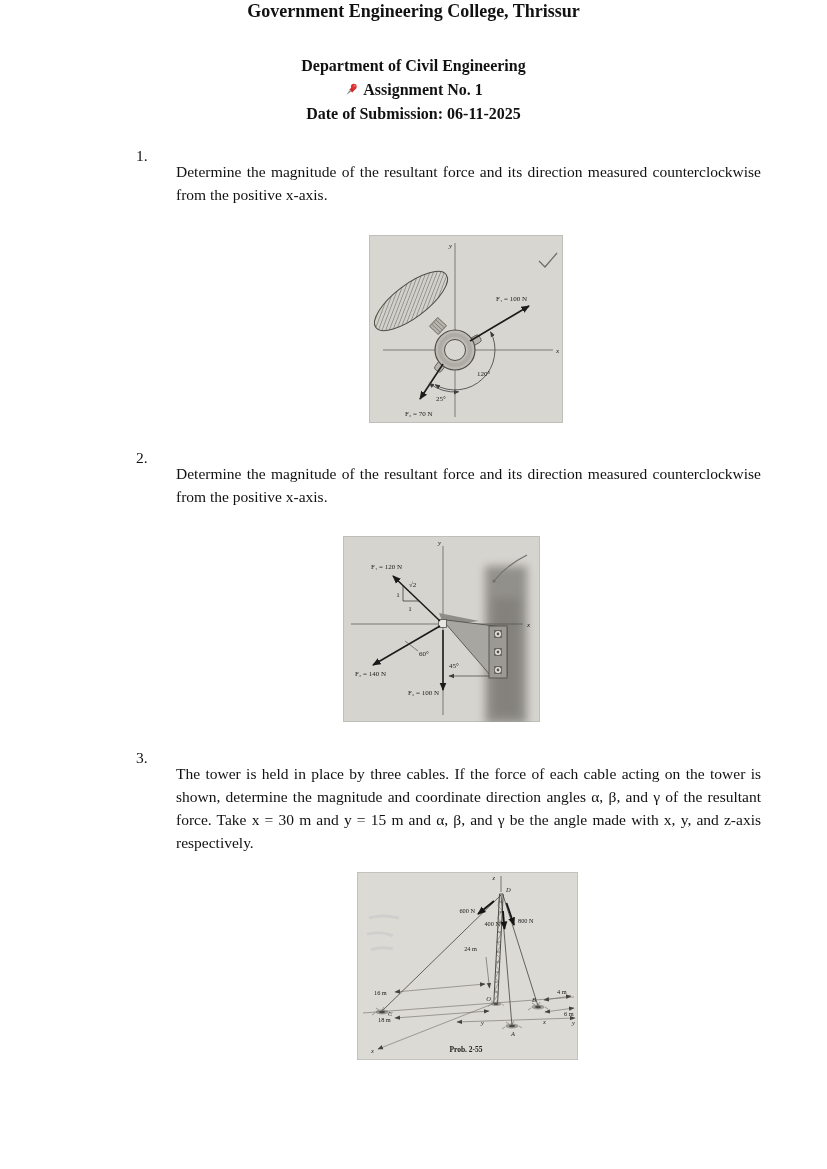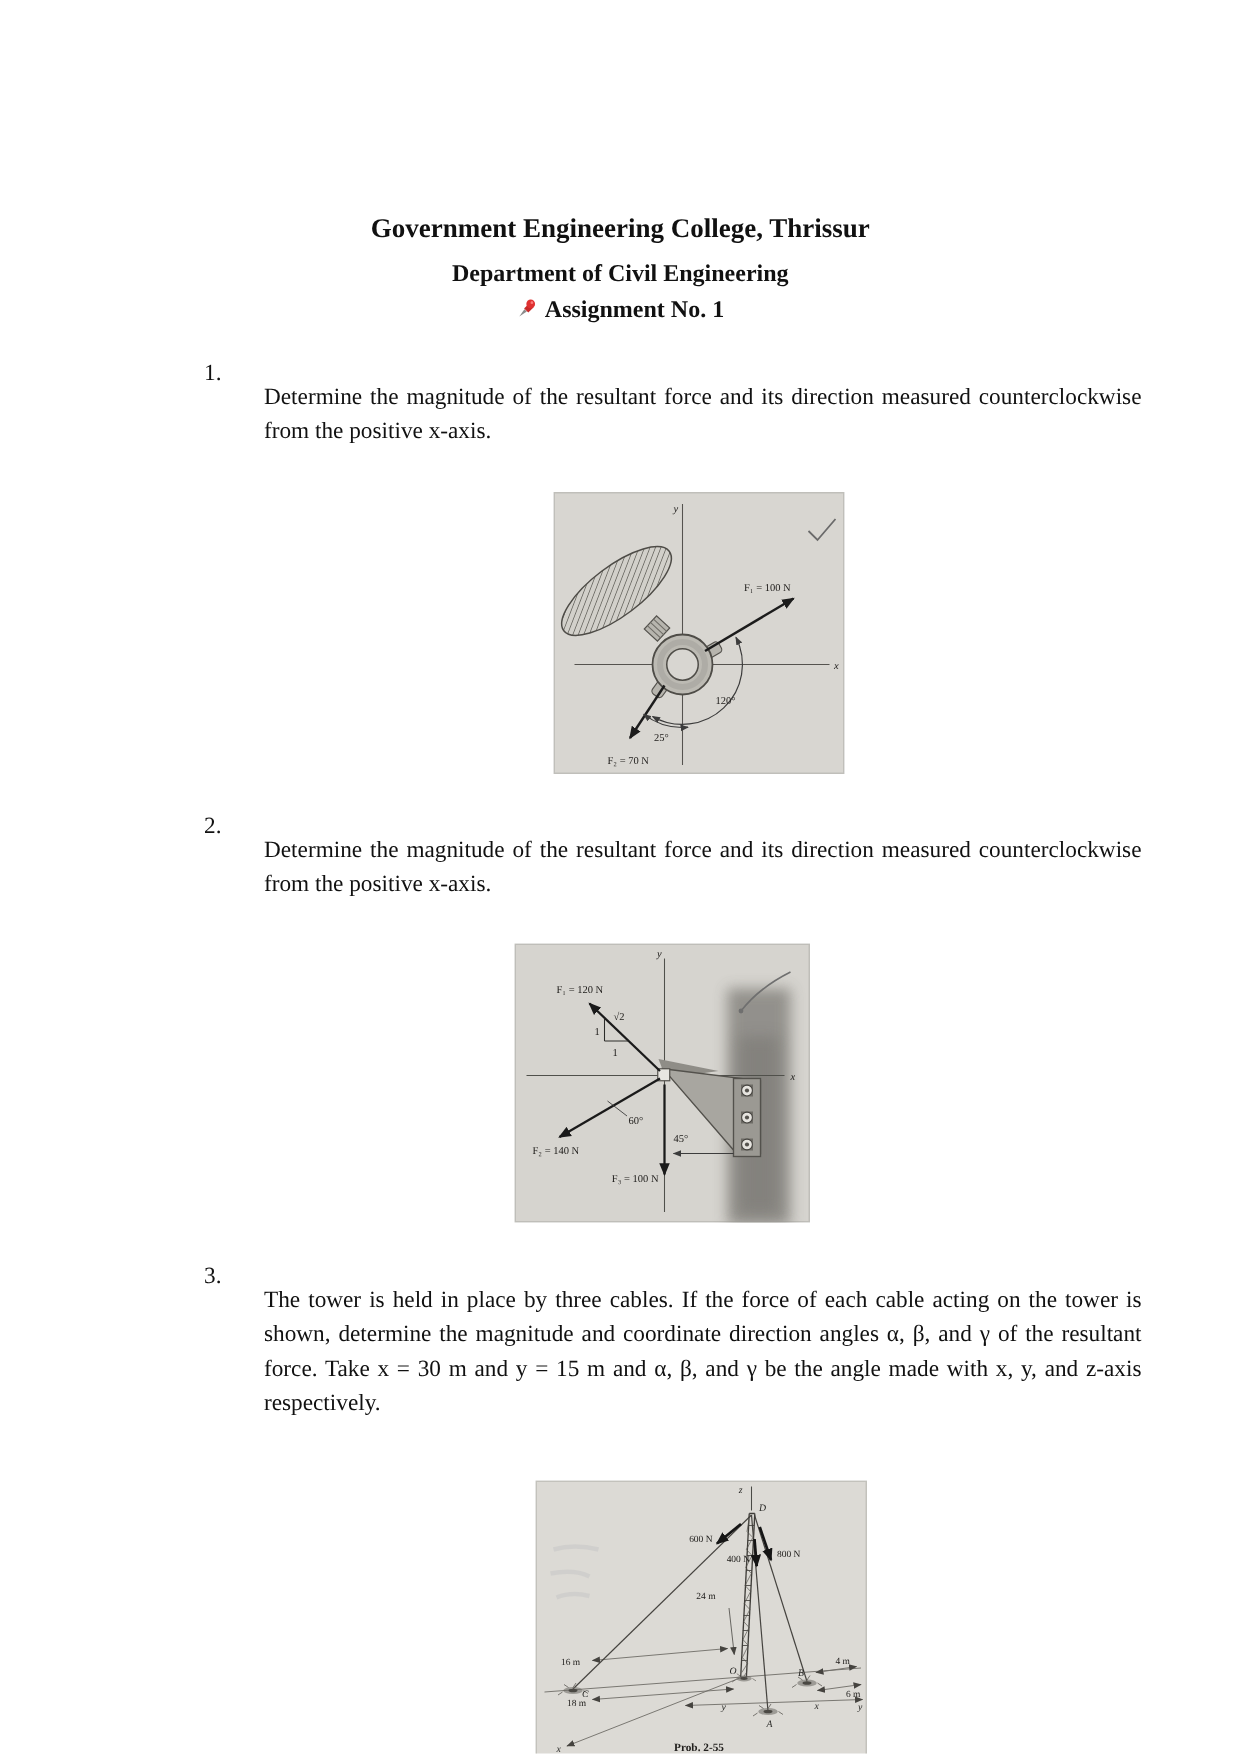--- a/index.html
+++ b/index.html
@@ -1,37 +1,37 @@
 <!DOCTYPE html>
 <html><head>
 <meta charset="utf-8">
 <style>
   html,body{margin:0;padding:0;}
   body{
     width:827px;height:1169px;background:#ffffff;overflow:hidden;
     font-family:"Liberation Serif","DejaVu Serif",serif;color:#111;
   }
   .page{width:827px;height:1169px;position:relative;}
-  .header{padding-top:141px;text-align:center;}
+  .header{text-align:center;}
   .title{margin:0;font-size:18px;line-height:22px;font-weight:bold;}
-  .subhead{margin-top:8px;font-size:16px;font-weight:bold;line-height:24px;}
+  .subhead{margin-top:32px;font-size:16px;font-weight:bold;line-height:24px;}
   .subline{display:block;}
   .pin{display:inline-block;width:14px;height:14px;vertical-align:-2px;margin-right:5px;}
   .prow{display:flex;margin:0 50px 0 136px;font-size:15.5px;line-height:23px;}
   .pnum{flex:0 0 24px;}
   .ptext{margin:16px;flex:1;text-align:justify;}
   .problem-1 .prow{margin-top:18px;}
   .problem-2 .prow{margin-top:23px;}
   .problem-3 .prow{margin-top:24px;}
   figure{margin:0;padding:0;}
   .fig svg{display:block;}
   .photo{outline:1px solid rgba(150,148,142,.35);outline-offset:-1px;}
   .fig1{margin:13px 0 0 369px;width:194px;height:188px;}
   .fig2{margin:12px 0 0 343px;width:197px;height:186px;}
-  .fig3{margin:24px 0 0 357px;width:221px;height:188px;}
+  .fig3{margin:2px 0 0 357px;width:221px;height:188px;}
   
   .flab{font-family:"Liberation Serif","DejaVu Serif",serif;font-size:7px;fill:#22201e;}
   .fvar{font-family:"Liberation Serif","DejaVu Serif",serif;font-size:7px;font-style:italic;fill:#22201e;}
   .f3lab{font-family:"Liberation Serif","DejaVu Serif",serif;font-size:6.3px;fill:#22201e;}
   .f3var{font-family:"Liberation Serif","DejaVu Serif",serif;font-size:6.5px;font-style:italic;fill:#1f1f1d;}
   .f3cap{font-family:"Liberation Serif","DejaVu Serif",serif;font-size:7.5px;font-weight:bold;fill:#22201e;}
 </style>
 </head>
 <body>
 
@@ -42,20 +42,21 @@
     <div class="subhead">
       <div class="subline">Department of Civil Engineering</div>
       <div class="subline">
         <span class="pin"><svg width="14" height="14" viewBox="0 0 14 14">
           <path d="M5.6,7.2 L2.2,12 L7.2,8.6 Z" fill="#8b8b8b"></path>
           <path d="M5.4,6.6 L9.0,3.0 L11.8,5.8 L8.2,9.4 Z" fill="#c92a2a"></path>
           <circle cx="9.8" cy="3.6" r="2.9" fill="#e03131"></circle>
           <circle cx="10.6" cy="2.8" r="0.9" fill="#ff8787" opacity="0.85"></circle>
         </svg></span><span>Assignment No. 1</span>
       </div>
+      <div class="subline">Date of Submission: 06-11-2025</div>
     </div>
   </div>
 
   <section class="problem problem-1">
     <div class="prow">
       <span class="pnum">1.</span>
       <p class="ptext">Determine the magnitude of the resultant force and its direction measured counterclockwise from the positive x-axis.</p>
     </div>
     <figure class="fig fig1">
       <svg class="photo" width="194" height="188" viewBox="0 0 194 188">

